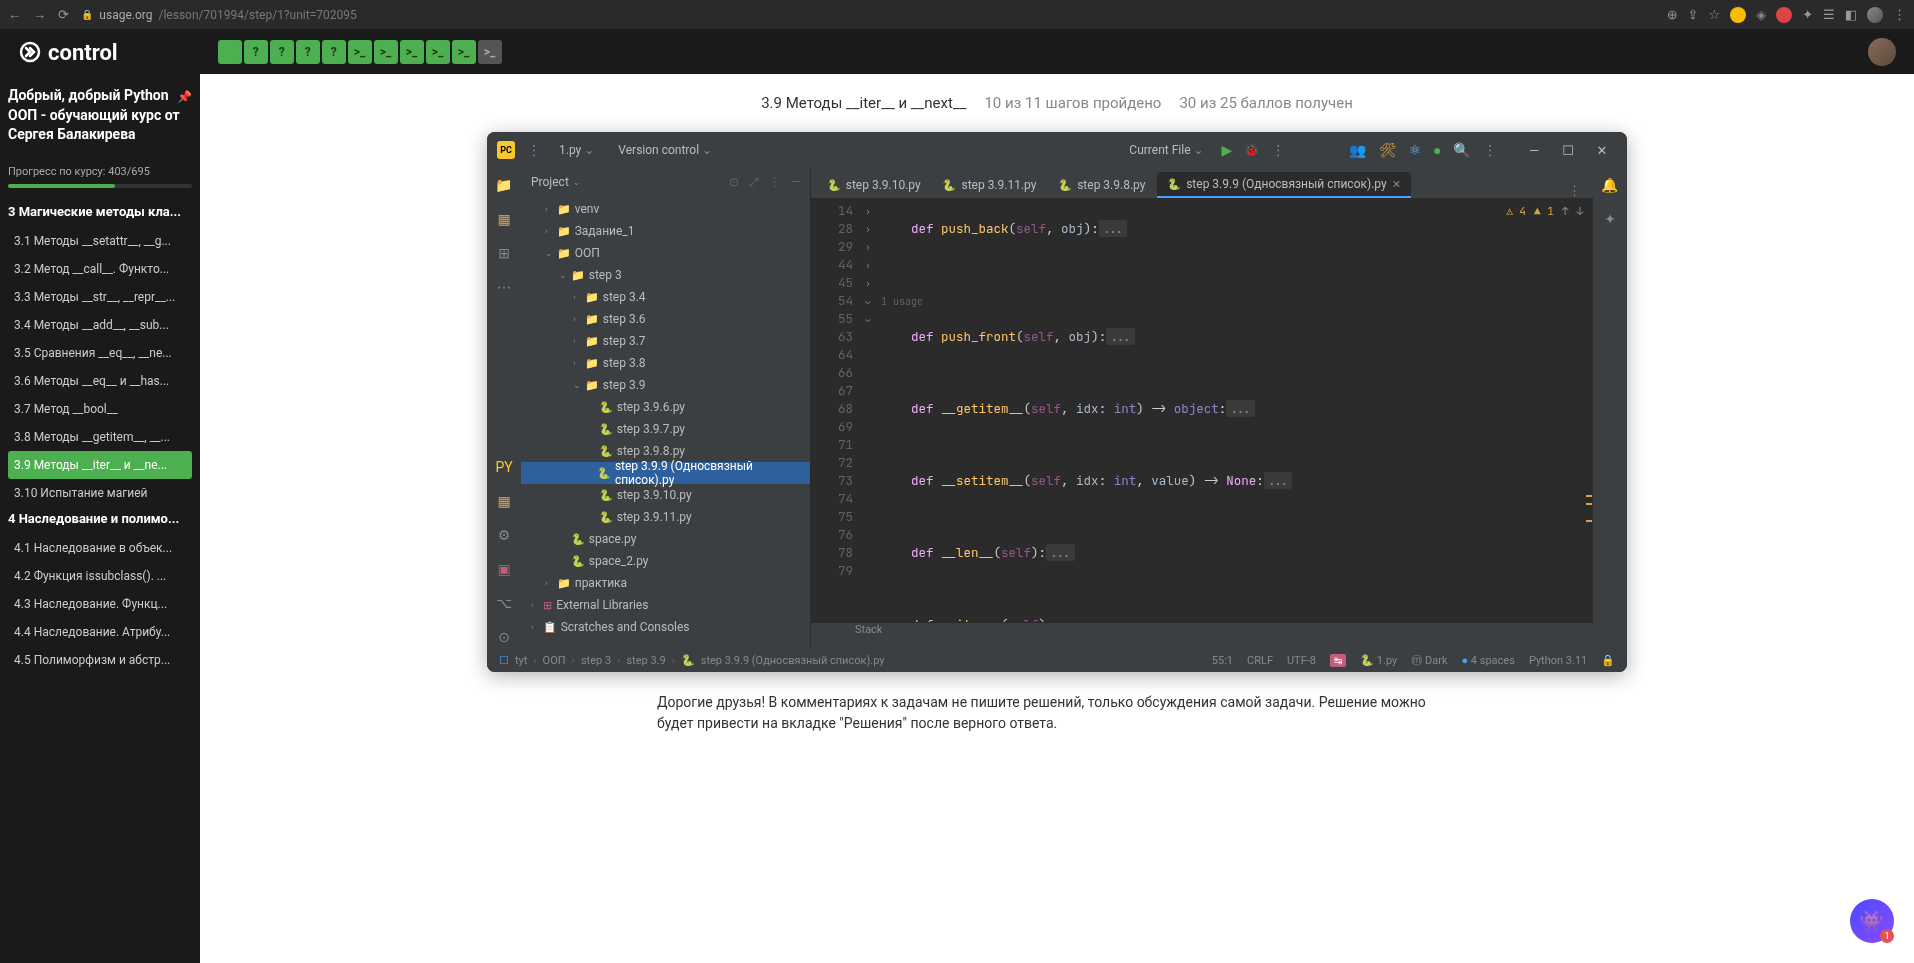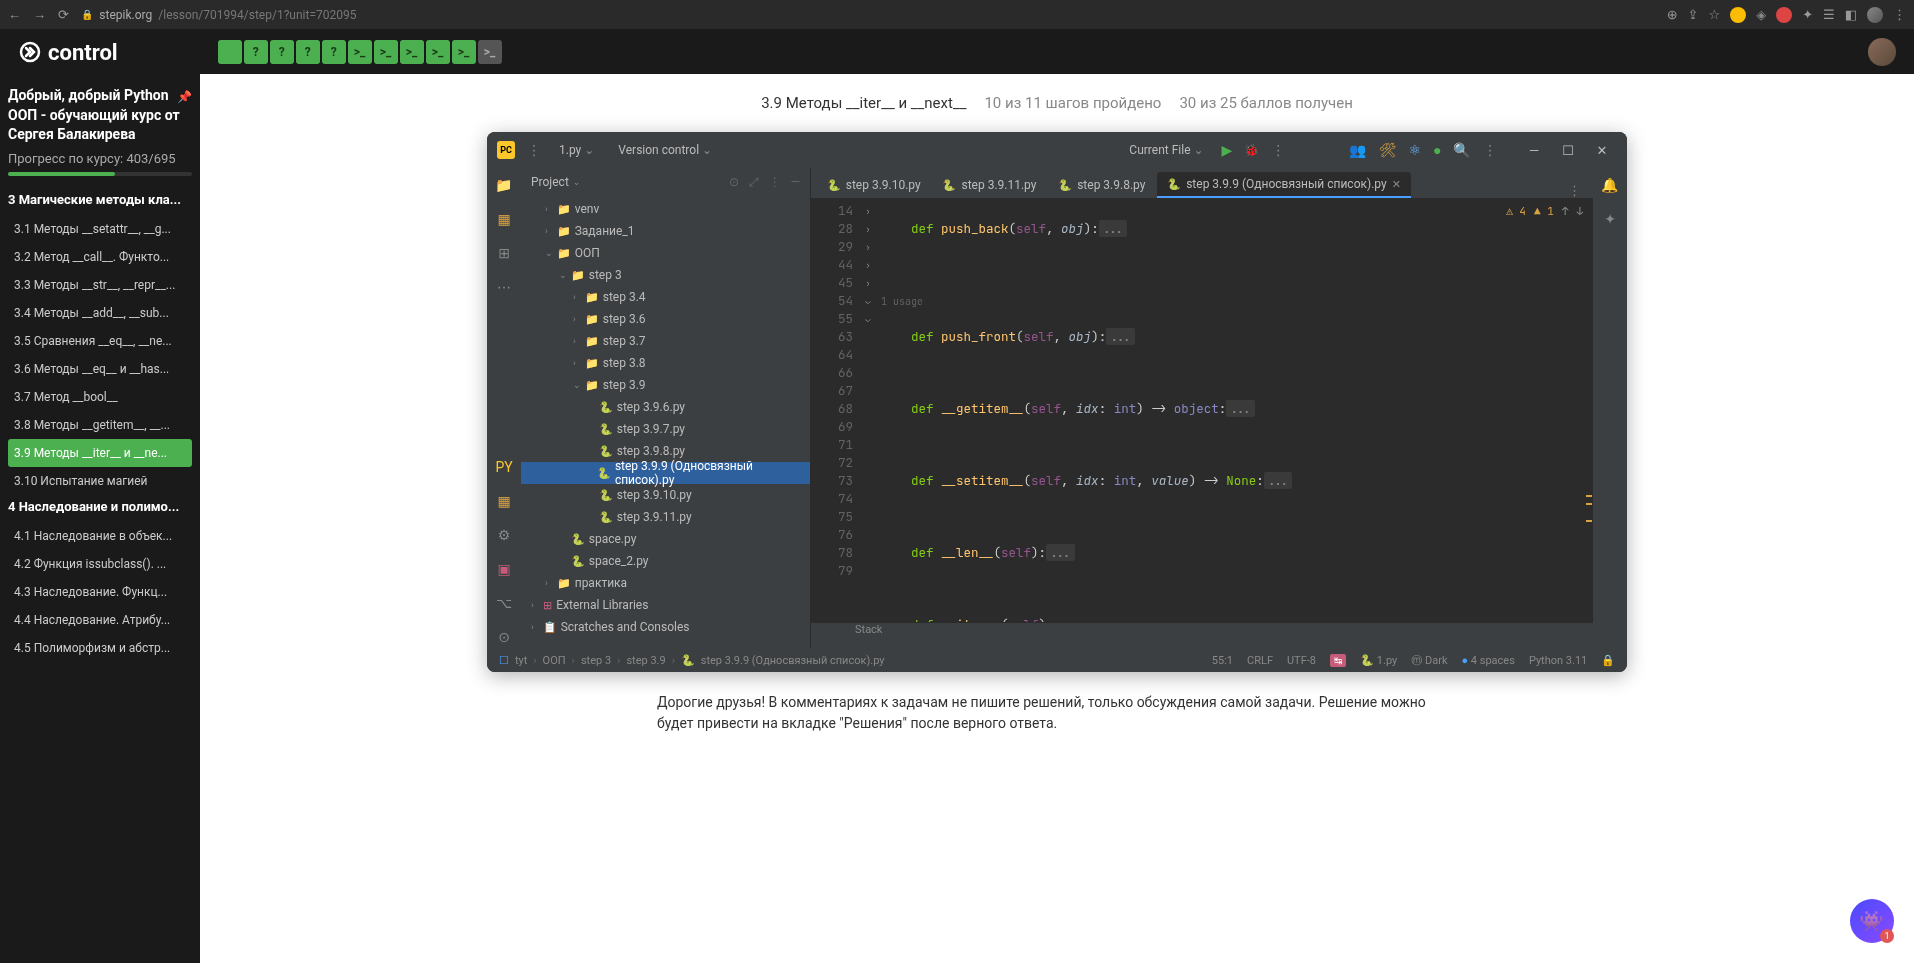--- a/index.html
+++ b/index.html
@@ -20,21 +20,21 @@
 .step-indicators { display: flex; gap: 2px; }
 .step-box { width: 24px; height: 24px; border-radius: 3px; display: flex; align-items: center; justify-content: center; font-size: 12px; font-weight: bold; }
 .step-green { background: #4caf50; color: #1a3a1a; }
 .step-gray { background: #555; color: #aaa; }
 .header-avatar { width: 28px; height: 28px; border-radius: 50%; background: linear-gradient(135deg, #8a6a5a, #5a4a3a); margin-left: auto; }
 
 .main-wrap { display: flex; height: calc(100vh - 74px); }
 
 .sidebar { width: 200px; background: #1a1a1a; overflow-y: auto; padding: 12px 8px; flex-shrink: 0; }
 .course-title { color: #fff; font-weight: bold; font-size: 14px; margin-bottom: 4px; line-height: 1.4; }
-.progress-text { color: #aaa; font-size: 13px; margin-top: 6px; }
+.progress-text { color: #aaa; font-size: 11px; margin-top: 20px; }
 .progress-bar { height: 4px; background: #333; border-radius: 2px; margin: 6px 0 16px; position: relative; }
 .progress-fill { height: 100%; background: #4caf50; border-radius: 2px; width: 58%; }
 .section-header { color: #fff; font-weight: bold; font-size: 13px; margin: 4px 0 8px; }
 .lesson-item { padding: 7px 6px; color: #ccc; font-size: 12px; cursor: pointer; white-space: nowrap; overflow: hidden; text-overflow: ellipsis; border-radius: 3px; }
 .lesson-item.active { background: #4caf50; color: #fff; }
 .pin-icon { float: right; color: #666; font-size: 12px; cursor: pointer; margin-top: 4px; }
 
 .content-area { flex: 1; background: #fff; overflow-y: auto; }
 .lesson-header { padding: 20px 0; text-align: center; color: #333; }
 .lesson-title-row { display: flex; justify-content: center; gap: 18px; font-size: 15px; }
@@ -79,24 +79,24 @@
 .tab-close { color: #888; font-size: 11px; }
 .tabs-spacer { flex: 1; }
 .tab-right-icons { display: flex; gap: 8px; padding-right: 6px; color: #888; align-items: center; }
 .bell-notif { position: relative; color: #ccc; }
 
 .code-body { flex: 1; display: flex; overflow: hidden; font-family: 'JetBrains Mono', Consolas, monospace; font-size: 12.5px; position: relative; }
 .gutter { width: 50px; background: #2b2b2b; color: #606366; text-align: right; padding: 4px 8px 4px 0; line-height: 18px; }
 .fold-col { width: 14px; padding-top: 4px; line-height: 18px; color: #888; font-size: 9px; }
 .code-lines { flex: 1; padding: 4px 0 4px 6px; line-height: 18px; white-space: pre; }
 .code-line { height: 18px; }
-.kw { color: #84cc16; }
+.kw { color: #f0abfc; }
 .fn { color: #ffc66d; }
 .self { color: #94558d; }
-.param { color: #a9b7c6; font-style: italic; }
+.param { color: #a9b7c6; }
 .type { color: #8888c6; }
 .usage { color: #606366; font-size: 10px; }
 .folded { background: #3a3a3a; padding: 0 3px; border-radius: 2px; color: #888; }
 .code-hints { position: absolute; top: 6px; right: 10px; display: flex; gap: 8px; color: #888; font-size: 11px; align-items: center; }
 .warn-badge { color: #d9a343; }
 .right-gutter { position: absolute; right: 0; top: 0; bottom: 0; width: 10px; }
 .minimap-mark { position: absolute; right: 1px; width: 6px; height: 2px; background: #d9a343; }
 
 .ide-rightbar { width: 34px; background: #3c3f41; display: flex; flex-direction: column; align-items: center; padding-top: 6px; gap: 12px; }
 .ide-breadcrumb { height: 26px; background: #3c3f41; border-top: 1px solid #2b2b2b; padding-left: 44px; color: #888; font-size: 11px; display: flex; }
@@ -117,21 +117,21 @@
 <body>
 
 <div class="browser-bar">
   <div class="browser-nav">
     <span>←</span>
     <span>→</span>
     <span>⟳</span>
   </div>
   <div class="url-bar">
     <span class="lock">🔒</span>
-    <span>stepik.org</span>
+    <span>usage.org</span>
       <span style="color:#777">/lesson/701994/step/1?unit=702095</span>
   </div>
   <div class="browser-icons">
     <span>⊕</span>
     <span>⇪</span>
     <span>☆</span>
     <span class="ext-icon" style="background:#fbbc04"></span>
     <span style="color:#888">◈</span>
     <span class="ext-icon" style="background:#d44"></span>
     <span>✦</span>

